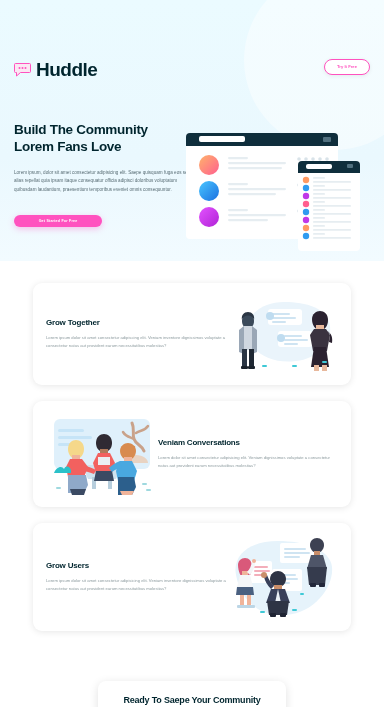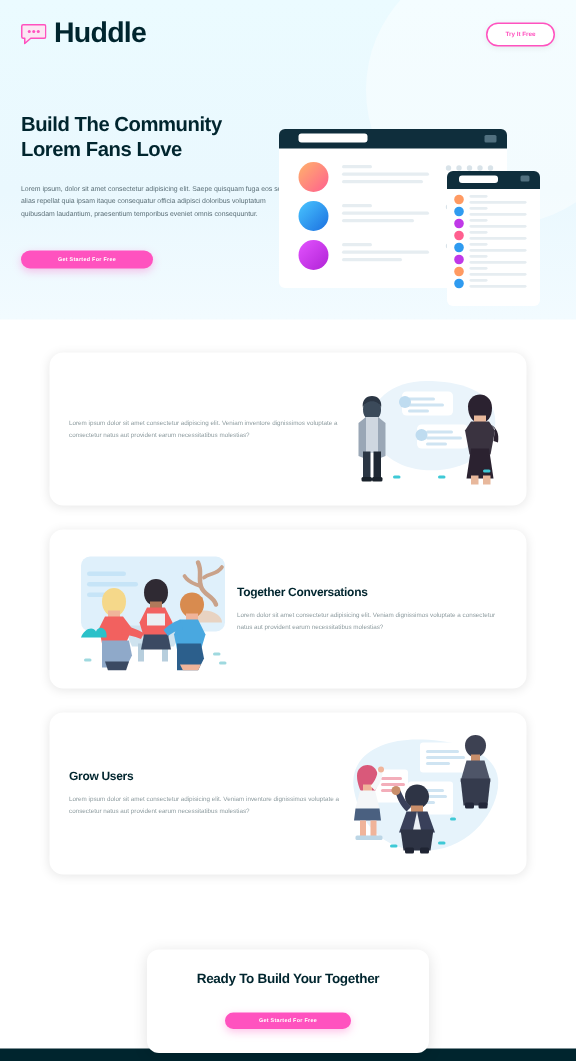--- a/index.html
+++ b/index.html
@@ -17,22 +17,23 @@
     background:linear-gradient(180deg,#ebfbff 0%,#eaf8fe 60%,#f2fbff 100%);
     padding:12px 14px 34px 14px;
     overflow:hidden;
   }
   .hero:after{
     content:"";position:absolute;right:-40px;top:-30px;width:180px;height:180px;
     border-radius:50%;background:rgba(255,255,255,.45);pointer-events:none;
   }
   .nav{
     position:relative;z-index:3;
-    display:flex;align-items:center;justify-content:space-between;
+    display:flex;align-items:flex-start;justify-content:space-between;
     margin-bottom:18px;
+    margin-top:47px;
   }
   .brand{display:flex;align-items:center;gap:5px;}
   .brand .logo-mark{width:17px;height:14px;display:block;}
   .brand-name{
     font-size:19px;font-weight:bold;letter-spacing:-.5px;color:#00252e;
   }
   .btn-try{
     background:#ffffff;border:1px solid #ff52bf;color:#ff52bf;
     border-radius:40px;font-size:4.2px;font-weight:bold;
     padding:5px 12px;cursor:pointer;line-height:1;
@@ -201,20 +202,21 @@
         </g>
       </svg>
     </div>
   </div>
 </section>
 
 <section class="features">
 
   <div class="card">
     <div class="card-text">
+      <div class="card-title">Grow Together</div>
       <div class="card-desc">Lorem ipsum dolor sit amet consectetur adipiscing elit. Veniam inventore dignissimos voluptate a consectetur natus aut provident earum necessitatibus molestias?</div>
     </div>
     <div class="card-art">
       <svg viewBox="0 0 112 78" xmlns="http://www.w3.org/2000/svg">
         <path d="M22 40c-4-20 14-33 36-33s44 6 46 24-12 32-34 35S26 60 22 40z" fill="#eaf4fb"></path>
         <rect x="42" y="14" width="34" height="16" rx="3" fill="#ffffff"></rect>
         <g fill="#cfe4f2">
             <rect x="46" y="18" width="18" height="2" rx="1"></rect>
             <rect x="46" y="22" width="24" height="2" rx="1"></rect>
             <rect x="46" y="26" width="14" height="2" rx="1"></rect>
@@ -253,21 +255,21 @@
             <rect x="36" y="70" width="5" height="2" rx="1"></rect>
             <rect x="66" y="70" width="5" height="2" rx="1"></rect>
             <rect x="96" y="66" width="5" height="2" rx="1"></rect>
           </g>
       </svg>
     </div>
   </div>
 
   <div class="card reverse">
     <div class="card-text">
-      <div class="card-title">Together Conversations</div>
+      <div class="card-title">Veniam Conversations</div>
       <div class="card-desc">Lorem dolor sit amet consectetur adipisicing elit. Veniam dignissimos voluptate a consectetur natus aut provident earum necessitatibus molestias?</div>
     </div>
     <div class="card-art">
       <svg viewBox="0 0 112 82" xmlns="http://www.w3.org/2000/svg">
         <rect x="8" y="6" width="96" height="50" rx="6" fill="#dff0fb"></rect>
         <g fill="#c6e4f7">
             <rect x="12" y="16" width="26" height="3" rx="1.5"></rect>
             <rect x="12" y="23" width="34" height="3" rx="1.5"></rect>
             <rect x="12" y="30" width="20" height="3" rx="1.5"></rect>
           </g>
@@ -379,21 +381,21 @@
             <rect x="66" y="74" width="5" height="2" rx="1"></rect>
             <rect x="74" y="58" width="4" height="2" rx="1"></rect>
           </g>
       </svg>
     </div>
   </div>
 </section>
 
 <div class="cta-wrap">
   <div class="cta-box">
-    <div class="cta-title">Ready To Build Your Together</div>
+    <div class="cta-title">Ready To Saepe Your Community</div>
     <button class="btn-cta">Get Started For Free</button>
   </div>
 </div>
 
 <footer>
   
 
   
 
   

